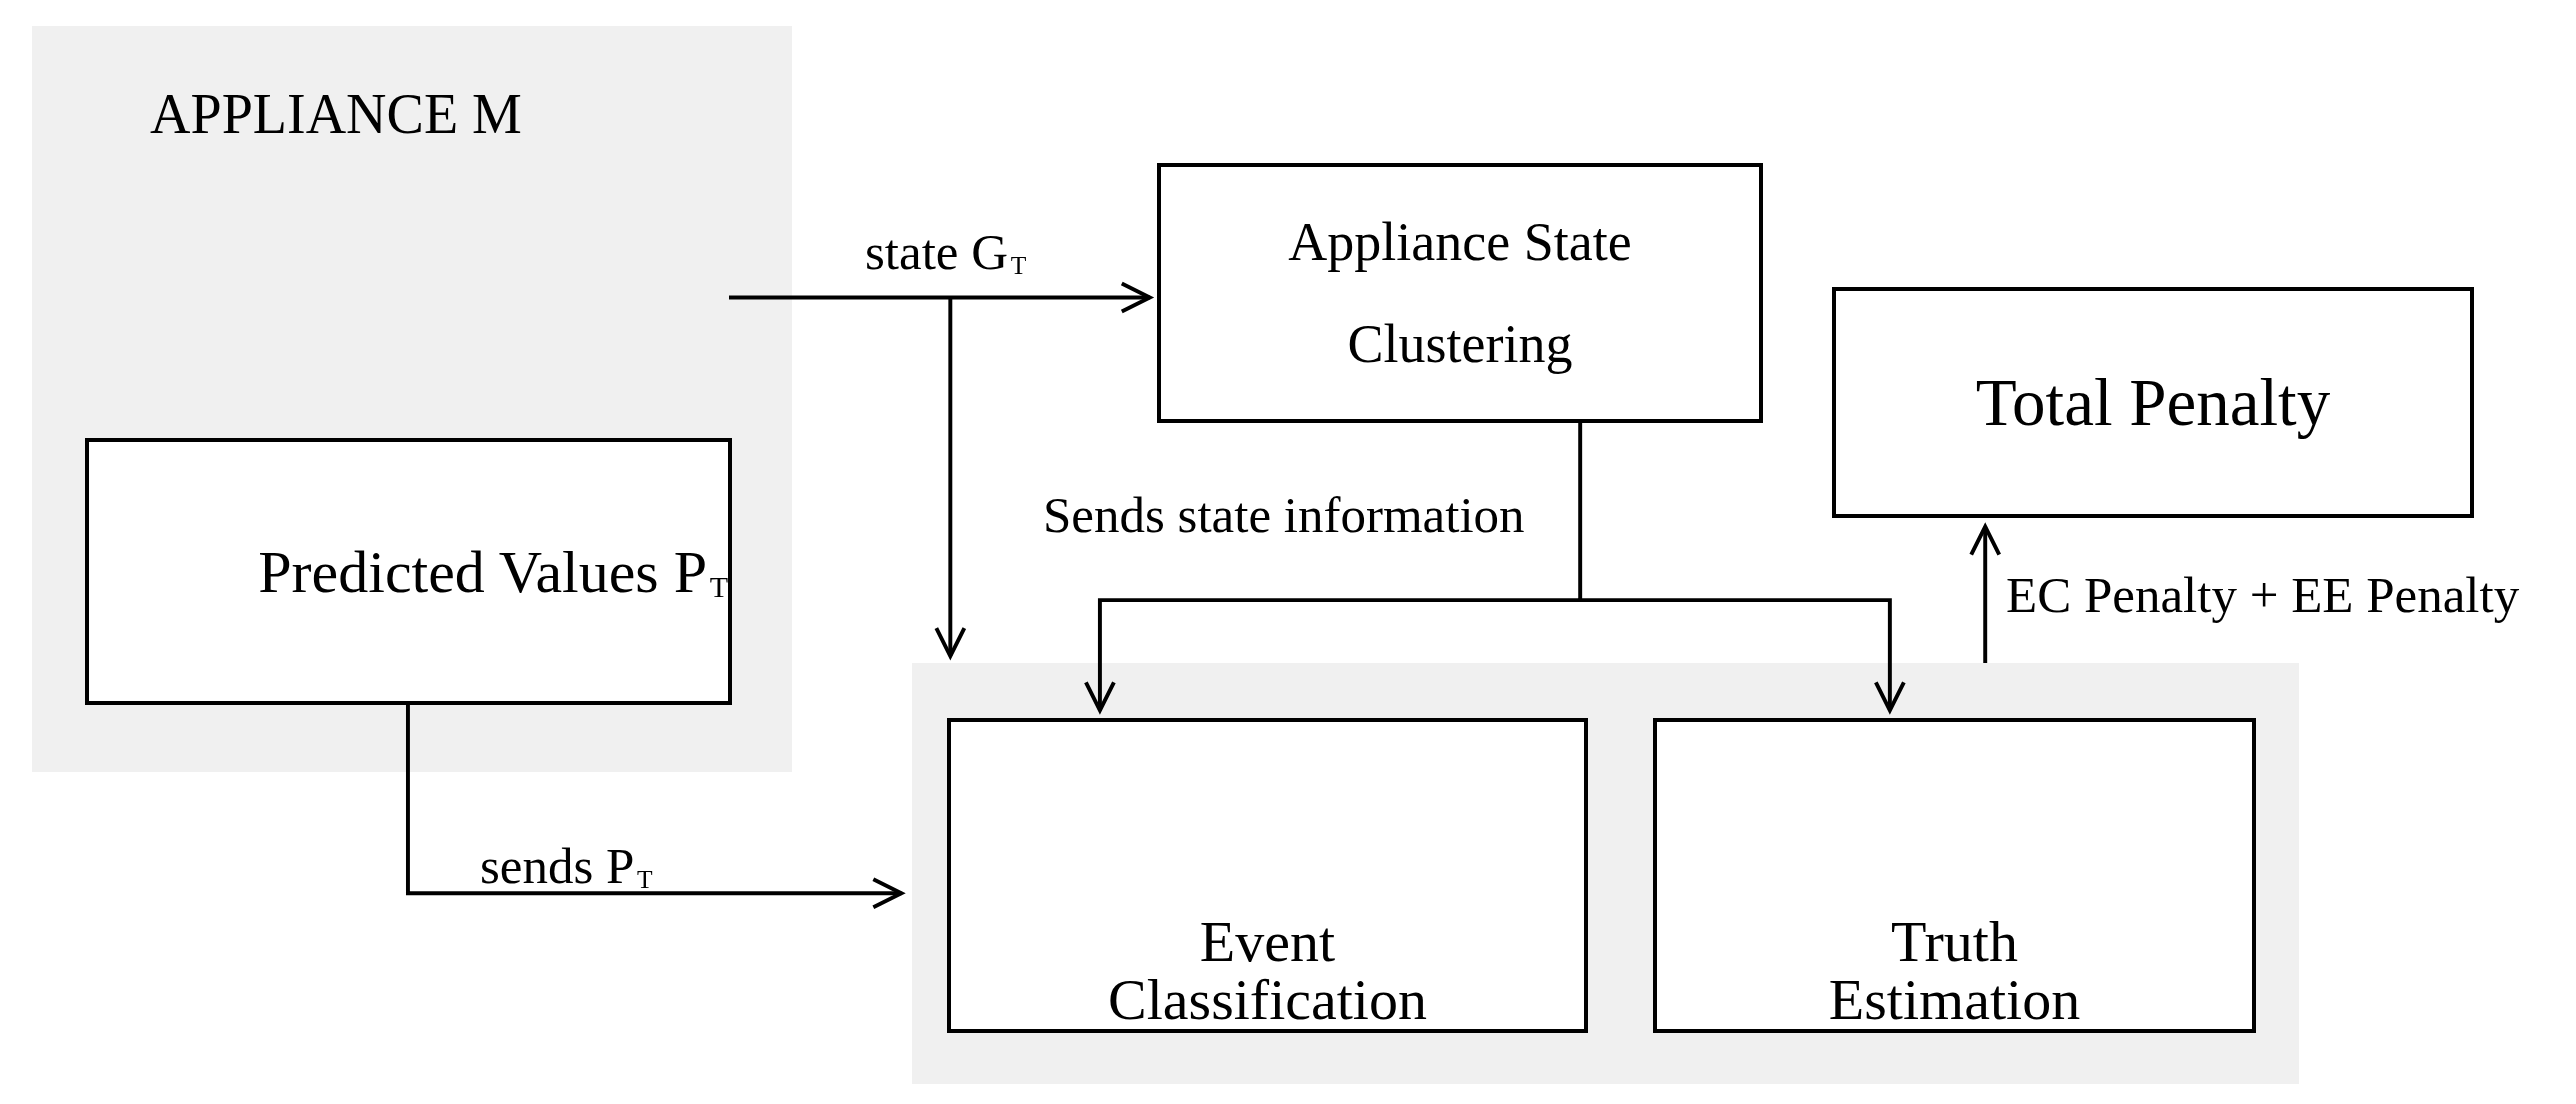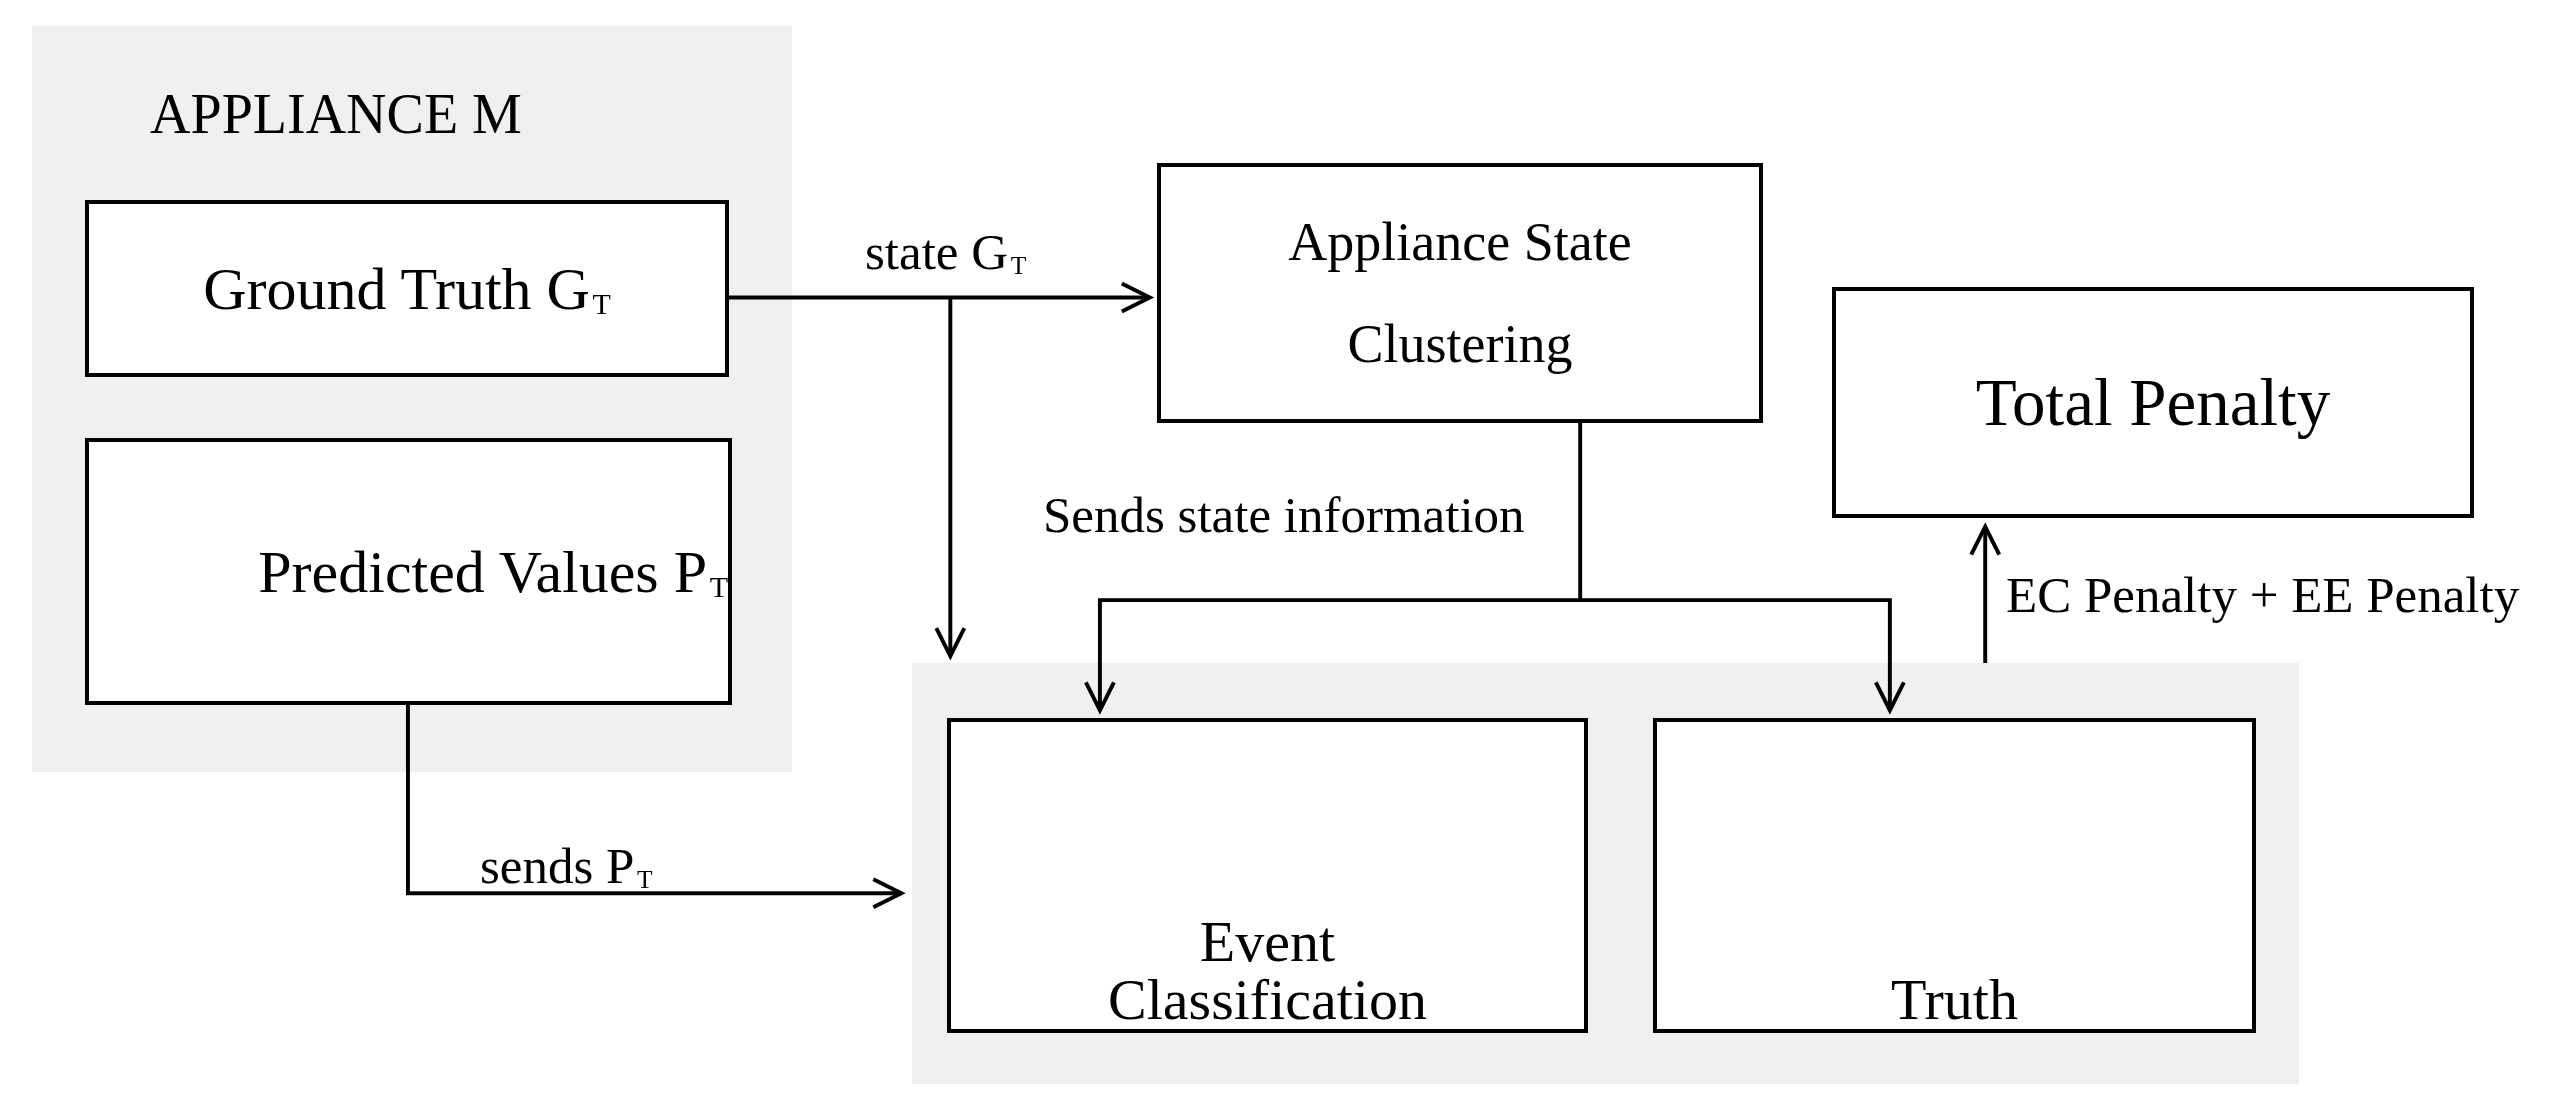--- a/index.html
+++ b/index.html
@@ -80,23 +80,20 @@
     </defs>
     <path d="M 833 340 H 1314" fill="none" stroke="#000000" stroke-width="4.5" marker-end="url(#arrow)"></path>
     <path d="M 1086 340 V 750" fill="none" stroke="#000000" stroke-width="4.5" marker-end="url(#arrow)"></path>
     <path d="M 1806 462 V 686" fill="none" stroke="#000000" stroke-width="4.5"></path>
     <path d="M 1806 686 H 1257 V 812" fill="none" stroke="#000000" stroke-width="4.5" marker-end="url(#arrow)"></path>
     <path d="M 1804 686 H 2160 V 812" fill="none" stroke="#000000" stroke-width="4.5" marker-end="url(#arrow)"></path>
     <path d="M 2269 758 V 602" fill="none" stroke="#000000" stroke-width="4.5" marker-end="url(#arrow)"></path>
     <path d="M 466 803 V 1021 H 1030" fill="none" stroke="#000000" stroke-width="4.5" marker-end="url(#arrow)"></path>
   </svg>
 
-  <div class="node node-1line" style="left:85px; top:200px; width:644px; height:177px;">
-    <div class="line"><span>Ground Truth G</span><sub class="t-sub">T</sub></div>
-  </div>
 
   <div class="node node-1line" style="left:85px; top:438px; width:647px; height:267px;align-items:flex-end;">
     <div class="line"><span>Predicted Values P</span><sub class="t-sub">T</sub></div>
   </div>
 
   <div class="node node-2line" style="left:1157px; top:163px; width:606px; height:260px;">
     <div class="line">Appliance State</div>
     <div class="line">Clustering</div>
   </div>
 
@@ -104,20 +101,21 @@
     <div class="line">Total Penalty</div>
   </div>
 
   <div class="node node-mod" style="left:947px; top:718px; width:641px; height:315px;">
     <div class="line">Event</div>
     <div class="line">Classification</div>
   </div>
 
   <div class="node node-mod" style="left:1653px; top:718px; width:603px; height:315px;">
     <div class="line">Truth</div>
+    <div class="line">Estimation</div>
   </div>
 
   <div class="edge-label" style="left:865px; top:224px;"><span>state G</span><sub class="t-sub">T</sub></div>
 
   <div class="edge-label" style="left:1043px; top:487px;">Sends state information</div>
 
   <div class="edge-label" style="left:480px; top:838px;"><span>sends P</span><sub class="t-sub">T</sub></div>
 
   <div class="edge-label" style="left:2006px; top:567px;">EC Penalty + EE Penalty</div>
 

